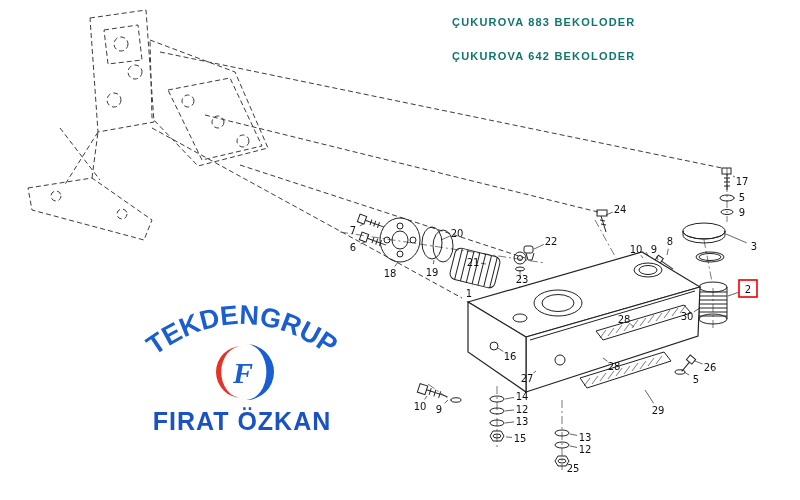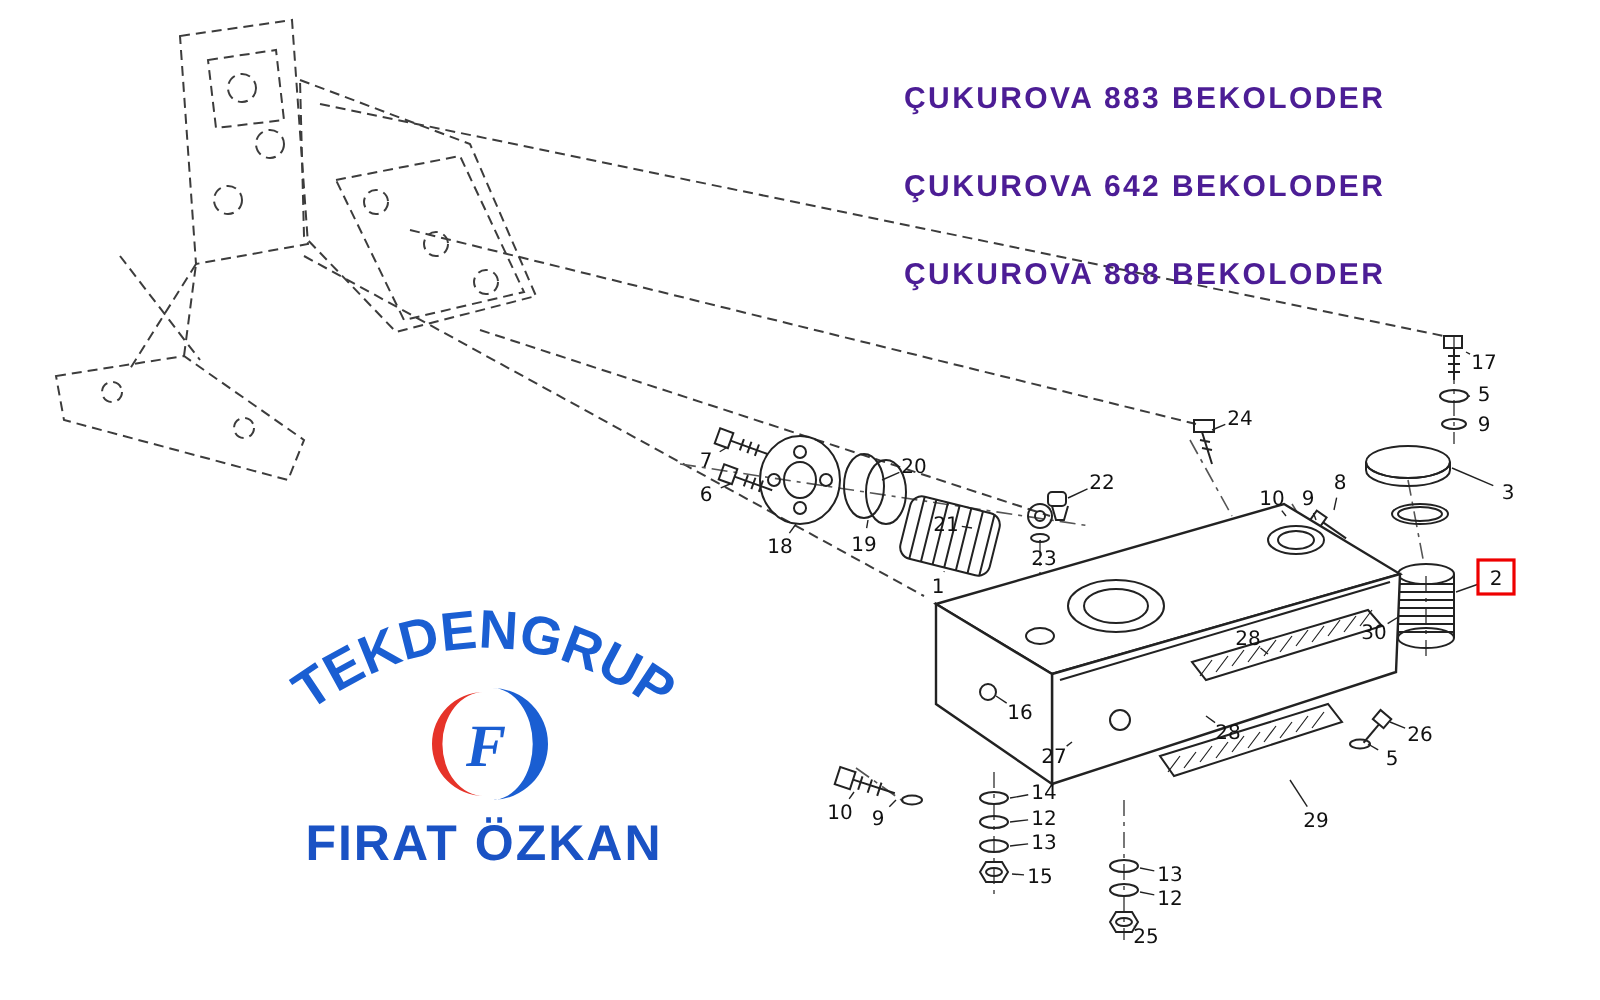--- a/index.html
+++ b/index.html
@@ -3,24 +3,23 @@
 <meta charset="utf-8">
 <style>
   html,body{margin:0;padding:0;background:#fff;}
   .stage{
     position:relative;width:800px;height:500px;background:#ffffff;
     overflow:hidden;font-family:"Liberation Sans",sans-serif;
   }
   .stage > svg{position:absolute;left:0;top:0;}
   .titles{position:absolute;left:452px;top:14px;}
   .title-line{
-    font-weight:bold;font-size:15px;line-height:16px;letter-spacing:1.2px;
-    color:#4c1d95;margin-bottom:18px;white-space:nowrap;
+    font-weight:bold;font-size:11px;line-height:16px;letter-spacing:1.2px;
+    color:#0f766e;margin-bottom:18px;white-space:nowrap;
     font-family:"Liberation Sans",sans-serif;
-    margin-top:28px;
   }
 </style>
 </head>
 <body>
 
 <div class="stage">
 
   <svg width="800" height="500" viewBox="0 0 800 500" xmlns="http://www.w3.org/2000/svg" xmlns:xlink="http://www.w3.org/1999/xlink">
 
     <g fill="none" stroke="#3c3c3c" stroke-width="1" stroke-dasharray="5 3">
@@ -254,16 +253,15 @@
         <line x1="577.1553545944727" y1="447.43107091889453" x2="570" y2="446" stroke="#222222" stroke-width="0.7"></line>
         <text x="585" y="449" dy="3.5" text-anchor="middle" font-size="10" font-family="DejaVu Sans, sans-serif" fill="#111111">12</text>
         <line x1="566.854229763221" y1="462.8785248026842" x2="567" y2="463" stroke="#222222" stroke-width="0.7"></line>
         <text x="573" y="468" dy="3.5" text-anchor="middle" font-size="10" font-family="DejaVu Sans, sans-serif" fill="#111111">25</text>
       </g>
   </svg>
 
   <div class="titles">
     <div class="title-line">ÇUKUROVA 883 BEKOLODER</div>
     <div class="title-line">ÇUKUROVA 642 BEKOLODER</div>
-    <div class="title-line">ÇUKUROVA 888 BEKOLODER</div>
   </div>
 
 </div>
 
 </body></html>

